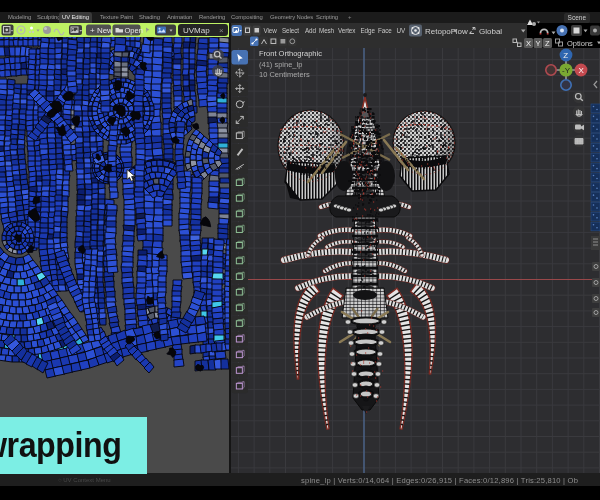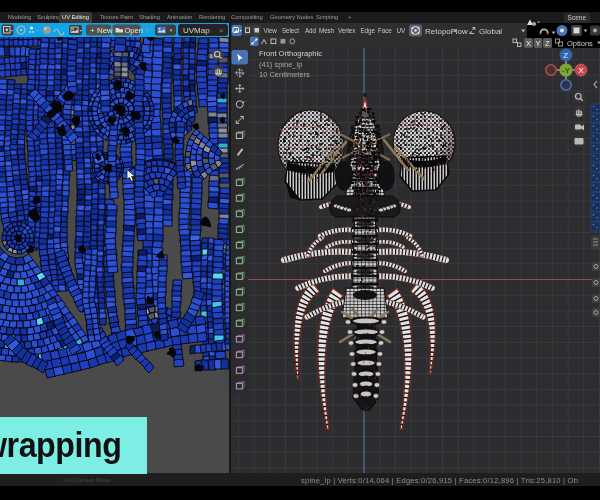--- a/index.html
+++ b/index.html
@@ -1,20 +1,20 @@
 <!DOCTYPE html>
 <html><head><meta charset="utf-8"><style>
 *{margin:0;padding:0;box-sizing:border-box}
 body{width:600px;height:500px;background:#000;font-family:"Liberation Sans",sans-serif;overflow:hidden;position:relative}
 .abs{position:absolute}
 #topbar{left:0;top:12px;width:600px;height:11px;background:#1b1b1b}
 .tab{position:absolute;top:0;height:11px;line-height:11px;font-size:5.9px;letter-spacing:-0.1px;color:#9a9a9a;padding:0 3px}
 .tab.active{background:#3a3a3a;color:#e8e8e8;border-radius:3px 3px 0 0}
 #scenew{position:absolute;right:10px;top:0.5px;height:10px;line-height:10px;font-size:6.5px;color:#ccc;background:#2b2b2b;border-radius:2px;padding:0 4px}
-#hdrL{left:0;top:23px;width:229px;height:14px;background:#0ea5e9}
+#hdrL{left:0;top:23px;width:229px;height:14px;background:#bef264}
 #hdrR{left:231px;top:23px;width:296px;height:25px;background:#2e2e2e}
 .menu{position:absolute;top:2px;height:11px;line-height:11px;font-size:6.3px;letter-spacing:-0.1px;color:#c8c8c8}
 #uvc{left:0;top:37px;width:229px;height:436px;background:#4a4a4a}
 #vpc{left:231px;top:48px;width:369px;height:425px;background:#2d2d30}
 #divider{left:229px;top:23px;width:2px;height:450px;background:#151515}
 #status{left:0;top:473px;width:600px;height:28px;background:#1e1e1e;font-size:6.5px;color:#8a8a8a}
 #banner{left:0;top:417px;width:147px;height:57px;background:#7ceee4;overflow:hidden;z-index:5}
 #banner span{position:absolute;left:-18px;top:8px;font-size:35px;font-weight:bold;color:#111;letter-spacing:-0.5px;transform:scaleX(0.92);transform-origin:0 0}
 #blackbot{left:0;top:486px;width:600px;height:14px;background:#000;z-index:6}
 </style></head><body>

